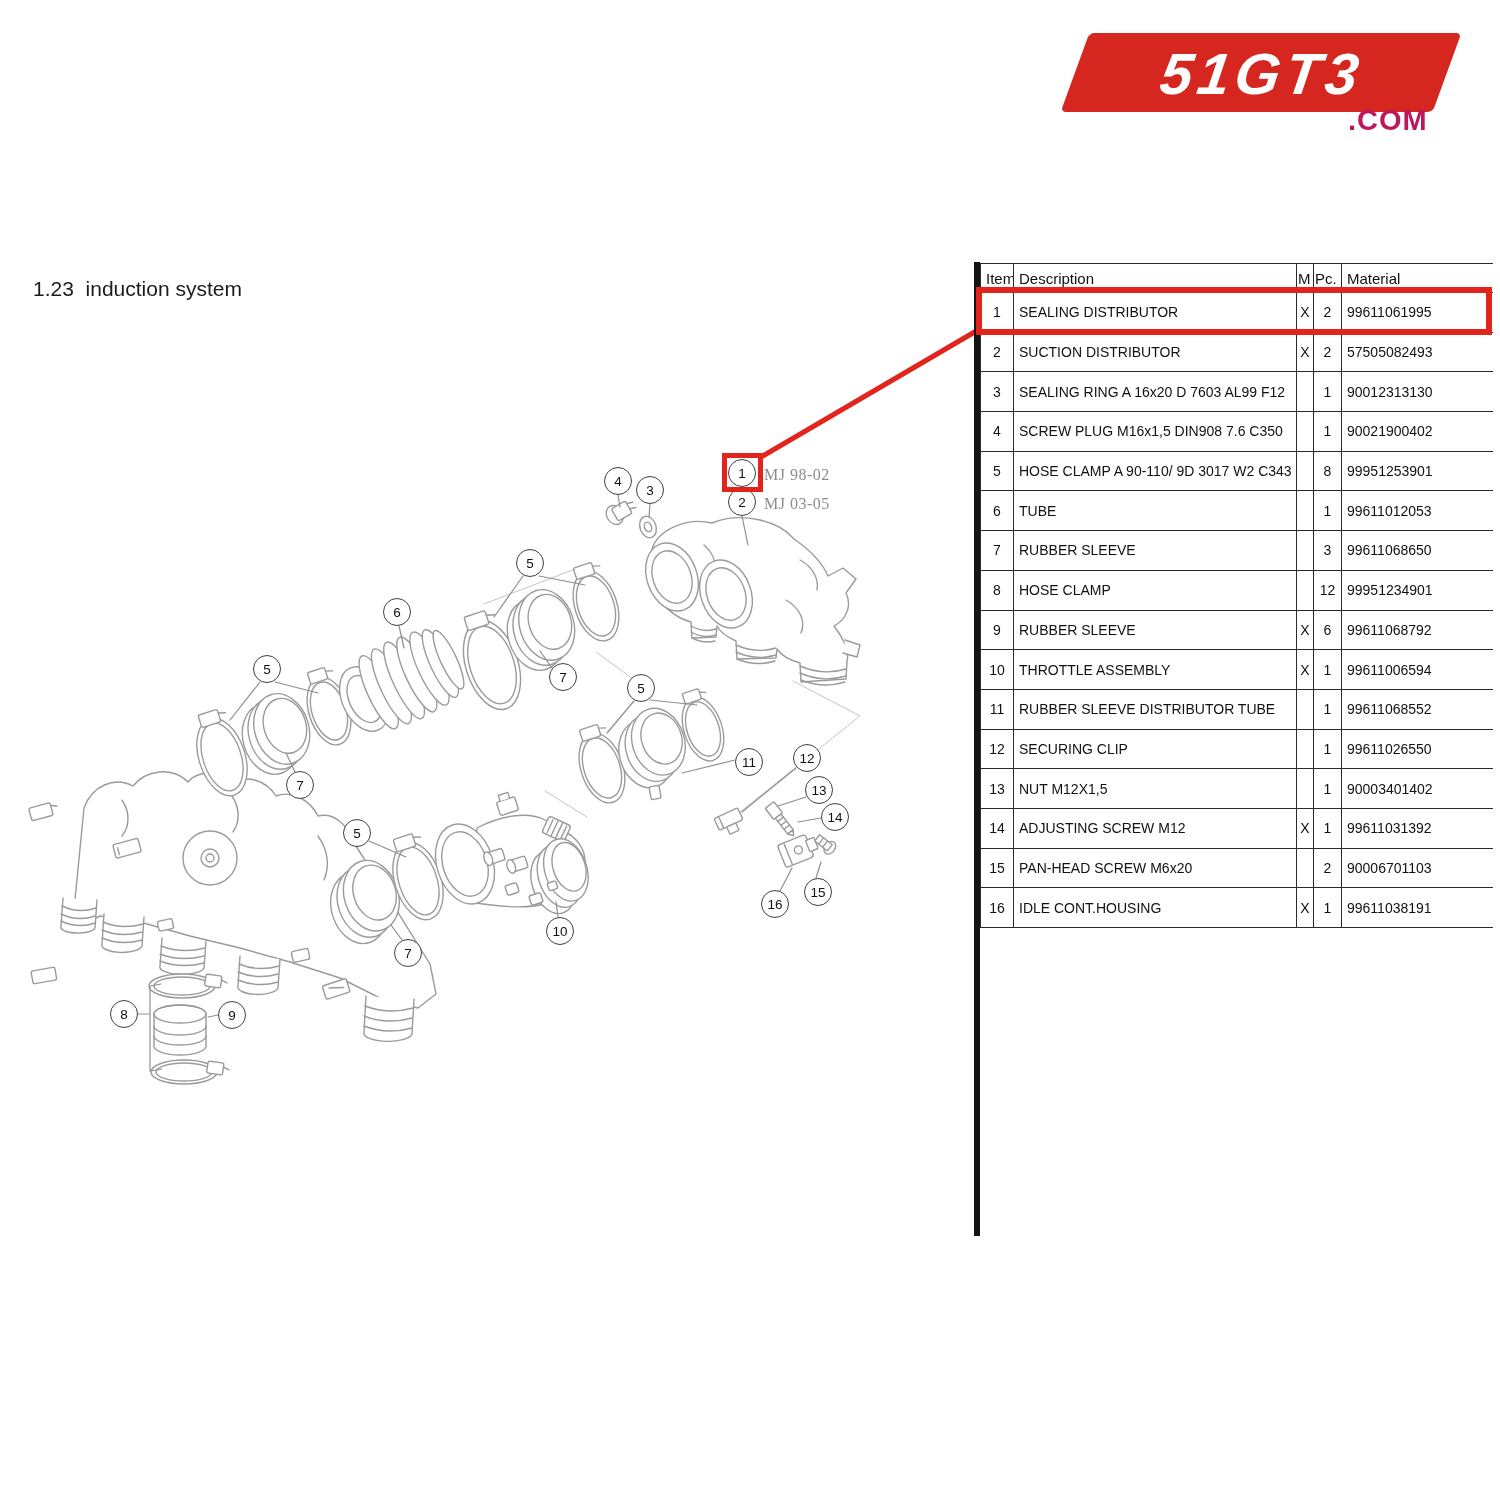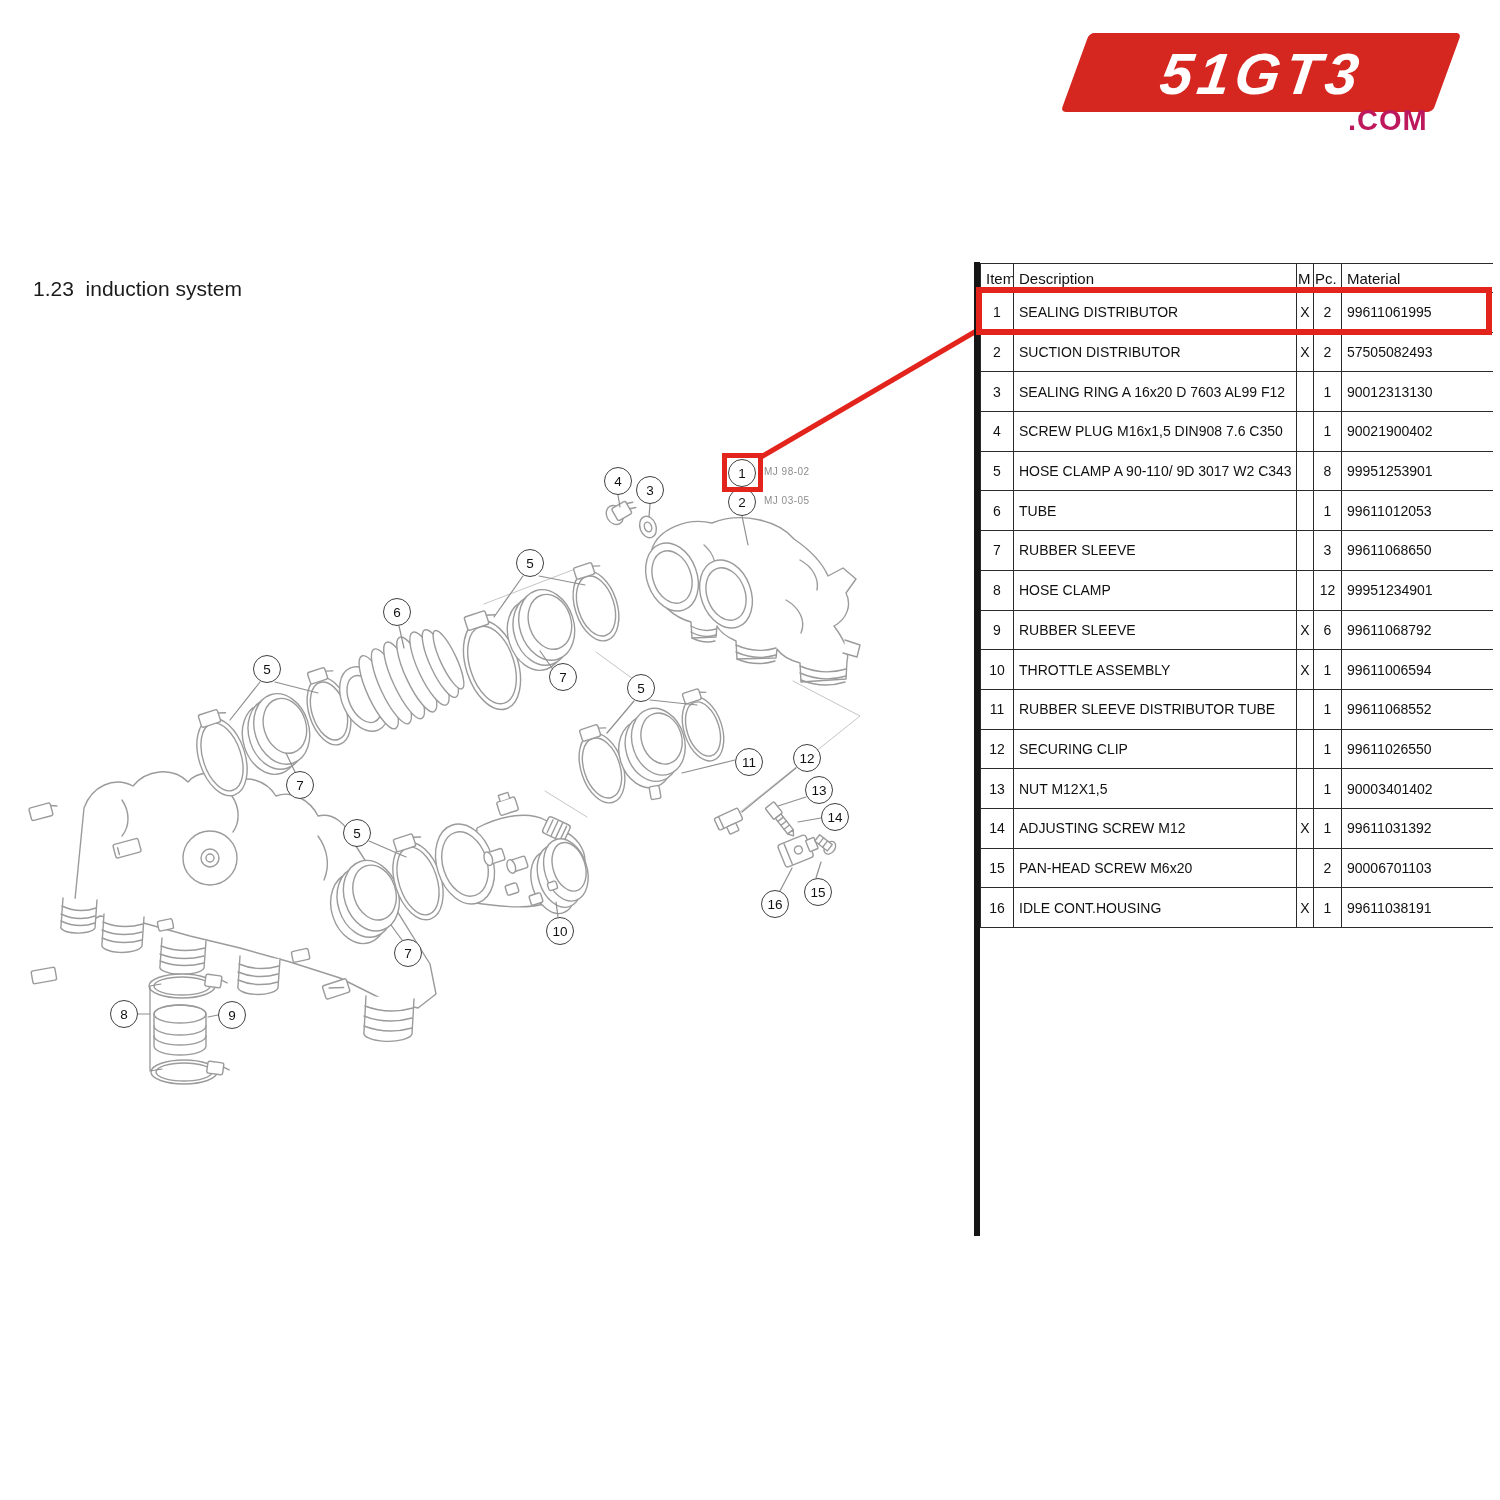--- a/index.html
+++ b/index.html
@@ -13,21 +13,21 @@
   .logo-text{position:absolute;left:1066px;top:40px;width:392px;text-align:center;
              font-style:italic;font-weight:900;font-size:58px;letter-spacing:5px;color:#fff;
              transform:skewX(-8deg);z-index:3;}
   .logo-com{position:absolute;left:1348px;top:104px;font-weight:700;font-size:29px;
             letter-spacing:1px;color:#be185d;z-index:2;}
   
   svg.art{position:absolute;left:0;top:0;z-index:1;}
   .co{position:absolute;width:28px;height:28px;border:1.6px solid #3f3f3f;border-radius:50%;
       background:#fff;display:flex;align-items:center;justify-content:center;
       font-size:13.5px;color:#111;z-index:2;box-sizing:border-box;}
-  .mj{position:absolute;font-size:10px;color:#8d8d8d;letter-spacing:.5px;z-index:2;}
+  .mj{position:absolute;font-size:16px;color:#8d8d8d;letter-spacing:.5px;z-index:2;font-family:Liberation Serif, serif;}
   
   .bar{position:absolute;left:974px;top:262px;width:6px;height:974px;background:#151515;z-index:3;}
   table.parts{position:absolute;left:980px;top:263px;width:512px;border-collapse:collapse;
               table-layout:fixed;z-index:2;}
   table.parts th,table.parts td{border:1px solid #2b2b2b;padding:0 5px;overflow:hidden;
               white-space:nowrap;font-weight:400;vertical-align:middle;}
   table.parts th{height:28px;text-align:left;font-size:15px;}
   table.parts td{height:38.7px;font-size:14px;}
   th.h-item{font-size:8.5px;padding:0 2px;}
   .c{text-align:center;padding:0 1px !important;}

